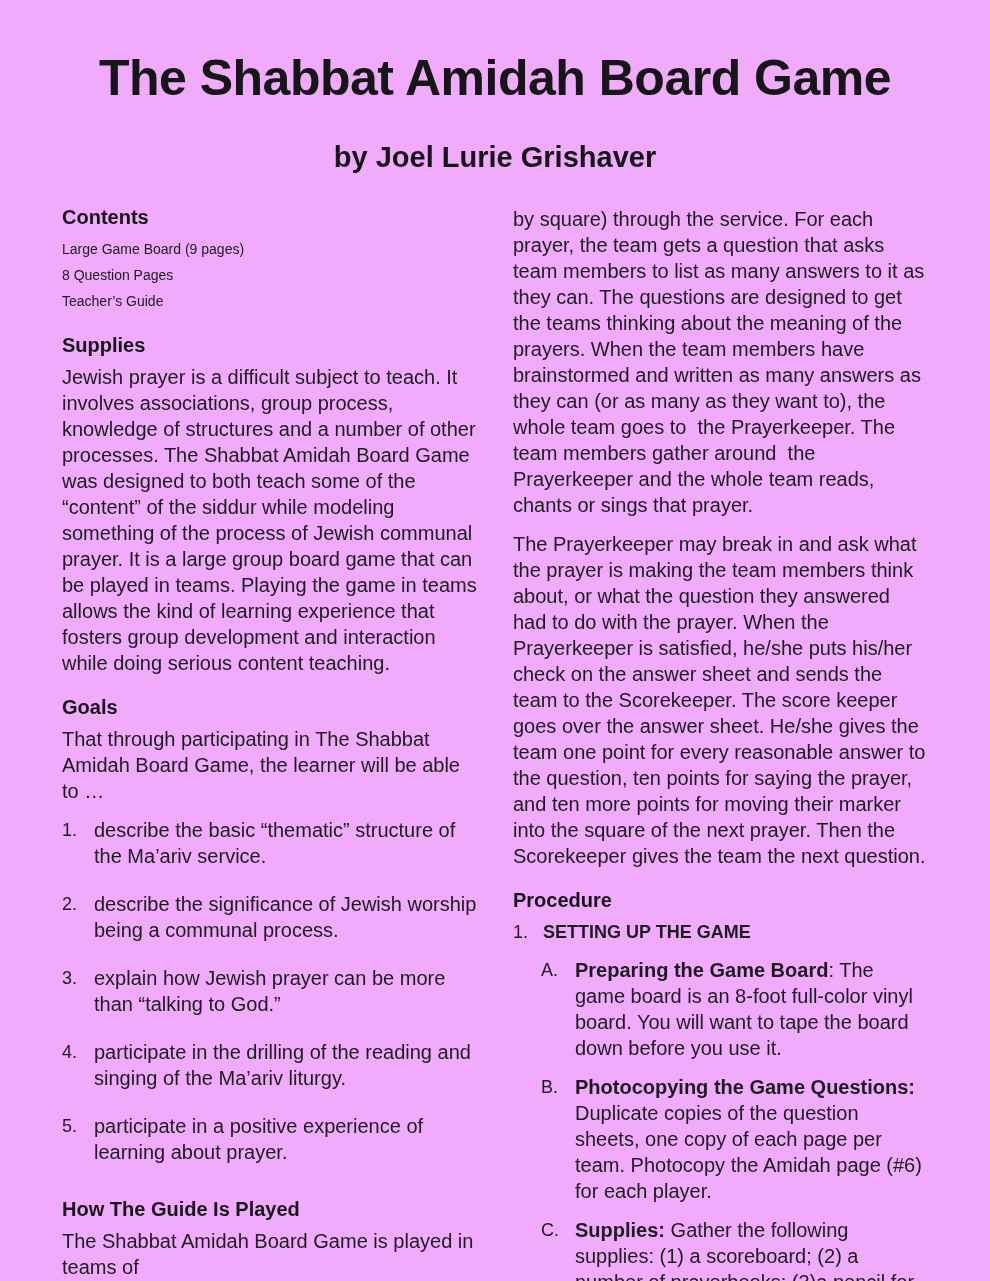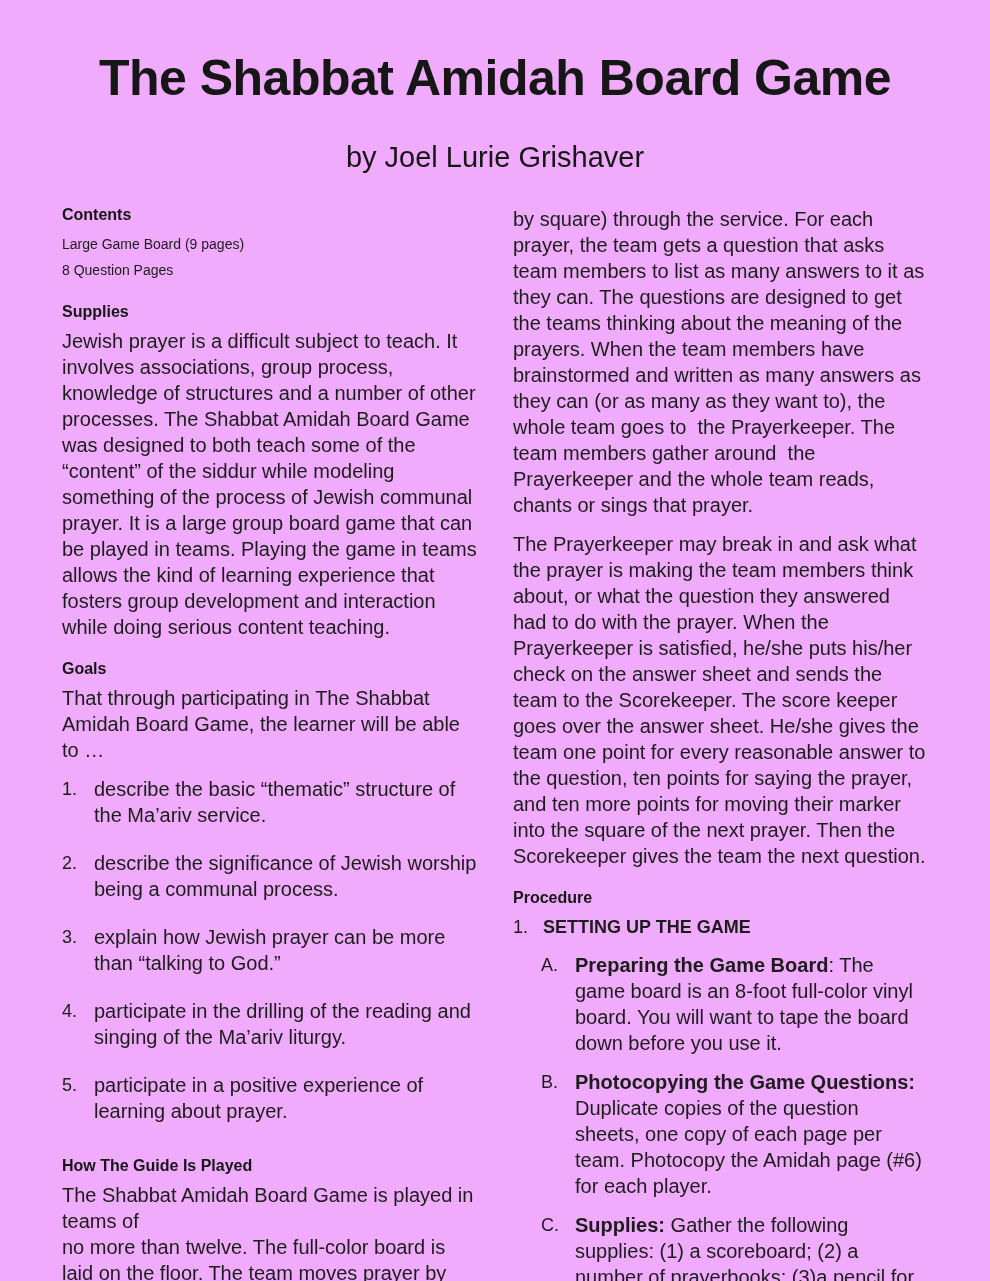--- a/index.html
+++ b/index.html
@@ -23,35 +23,35 @@
     font-size: 50px;
     line-height: 1.05;
     font-weight: bold;
     letter-spacing: -0.5px;
     color: #161616;
   }
   h2.byline {
     margin: 36px 0 0 0;
     text-align: center;
     font-size: 29px;
-    font-weight: normal;
+    font-weight: bold;
     color: #161616;
   }
   .cols {
     display: flex;
     gap: 36px;
     margin-top: 32px;
   }
   .col {
     width: 415px;
     flex: 0 0 415px;
   }
   h3.sect {
     margin: 20px 0 7px 0;
-    font-size: 16px;
+    font-size: 20px;
     font-weight: bold;
     color: #161616;
   }
   section > h3.sect:first-child { margin-top: 20px; }
   .col > section:first-child > h3.sect { margin-top: 0; }
   p.body, .sub-text, .li-text {
     margin: 0 0 13px 0;
     font-size: 20px;
     line-height: 26px;
     white-space: pre-wrap;
@@ -101,20 +101,21 @@
   <h2 class="byline">by Joel Lurie Grishaver</h2>
 
   <div class="cols">
 
     <div class="col">
 
       <section>
         <h3 class="sect">Contents</h3>
         <p class="line">Large Game Board (9 pages)</p>
         <p class="line">8 Question Pages</p>
+        <p class="line">Teacher’s Guide</p>
       </section>
 
       <section>
         <h3 class="sect">Supplies</h3>
         <p class="body"><span>Jewish prayer is a difficult subject to teach. It involves associations, group process, knowledge of structures and a number of other processes. The </span><span class="i">Shabbat Amidah Board Game</span><span> was designed to both teach some of the “content” of the siddur while modeling something of the process of Jewish communal prayer. It is a large group board game that can be played in teams. Playing the game in teams allows the kind of learning experience that fosters group development and interaction while doing serious content teaching.</span></p>
       </section>
 
       <section>
         <h3 class="sect">Goals</h3>
         <p class="body"><span>That through participating in The </span><span class="i">Shabbat Amidah Board Game</span><span>, the learner will be able to …</span></p>

